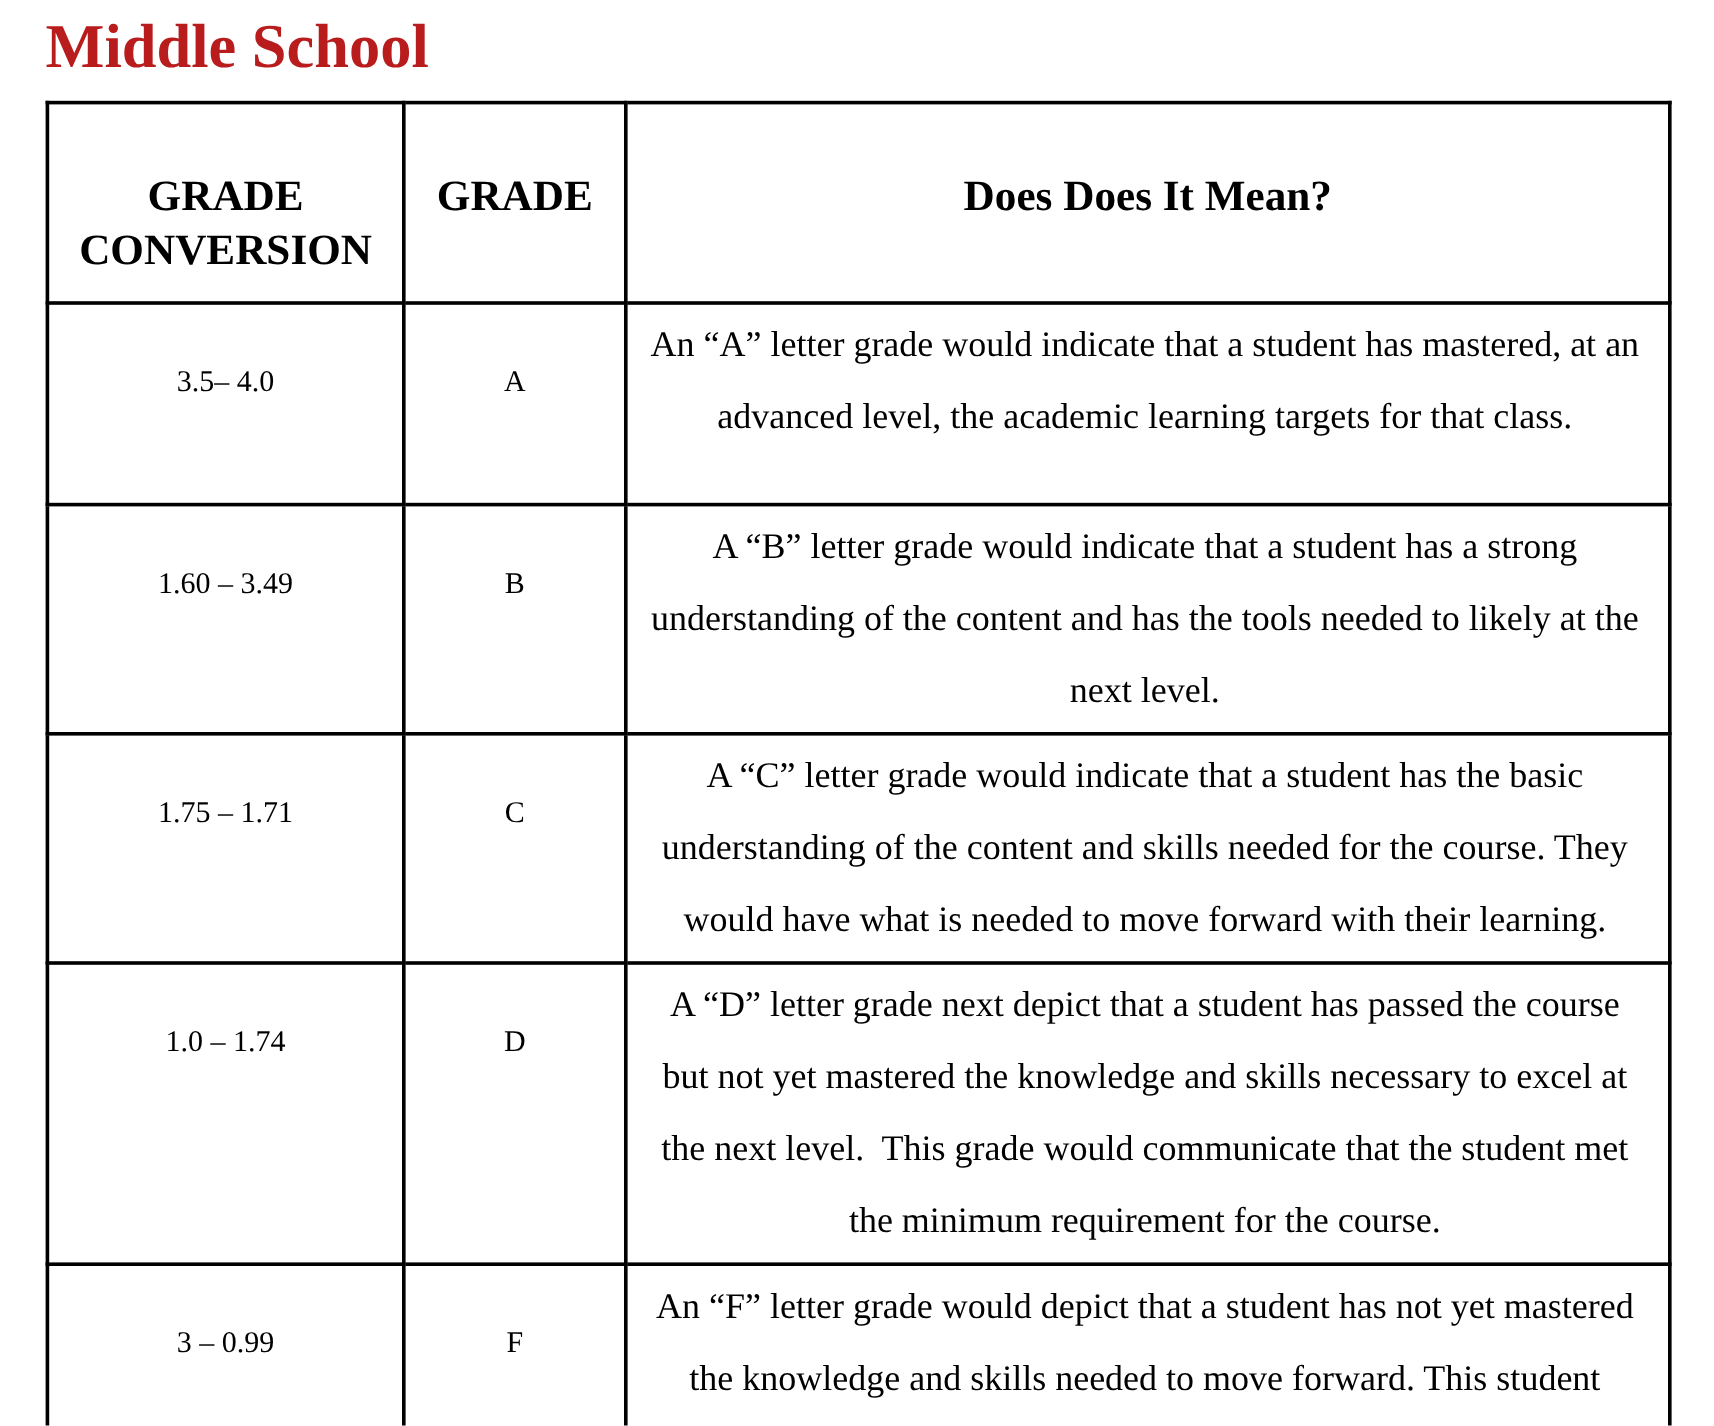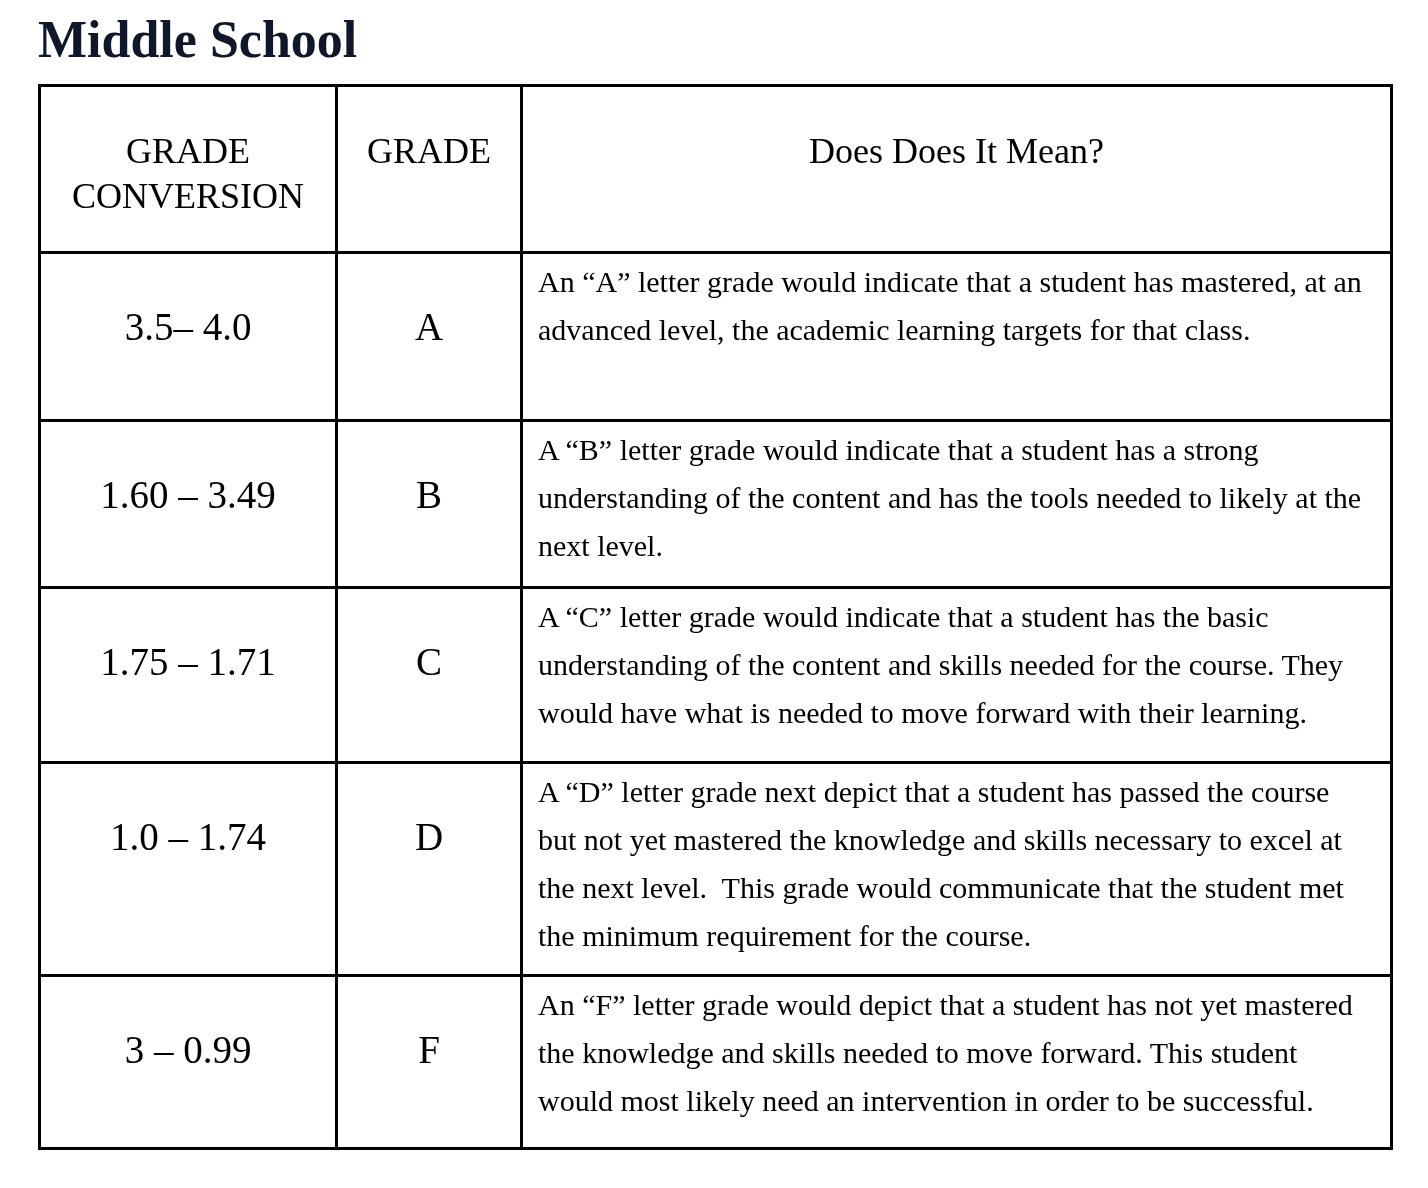--- a/index.html
+++ b/index.html
@@ -11,21 +11,21 @@
     width: 1428px;
     height: 1188px;
     font-family: "Liberation Serif", "DejaVu Serif", serif;
     color: #000000;
     overflow: hidden;
   }
   .page-title {
     margin: 10px 0 0 38px;
     font-size: 52px;
     font-weight: bold;
-    color: #0f172a;
+    color: #b91c1c;
     line-height: 1.15;
     font-family: "Liberation Serif", "DejaVu Serif", serif;
   }
   table.grade-table {
     border-collapse: collapse;
     table-layout: fixed;
     margin: 14px 0 0 38px;
     width: 1352px;
   }
   table.grade-table col.col-conversion { width: 297px; }
@@ -40,43 +40,43 @@
 
   thead tr { height: 167px; }
   tbody tr:nth-child(1) { height: 168px; }
   tbody tr:nth-child(2) { height: 167px; }
   tbody tr:nth-child(3) { height: 175px; }
   tbody tr:nth-child(4) { height: 213px; }
   tbody tr:nth-child(5) { height: 173px; }
 
   th {
     font-size: 36px;
-    font-weight: normal;
+    font-weight: bold;
     text-align: center;
     vertical-align: top;
-    padding: 42px 10px 0 10px;
+    padding: 54px 10px 0 10px;
     line-height: 1.25;
   }
 
   td.cell-value {
-    font-size: 39px;
+    font-size: 25px;
     font-weight: normal;
     text-align: center;
     vertical-align: top;
     padding: 50px 8px 0 8px;
     line-height: 1.2;
   }
 
   td.cell-meaning {
     font-size: 30px;
     font-weight: normal;
-    text-align: left;
+    text-align: center;
     vertical-align: top;
     padding: 4px 20px 4px 15px;
-    line-height: 48px;
+    line-height: 60px;
     white-space: pre-wrap;
   }
 </style>
 </head>
 <body>
 
 <h1 class="page-title">Middle School</h1>
 
 <table class="grade-table">
   <colgroup>

